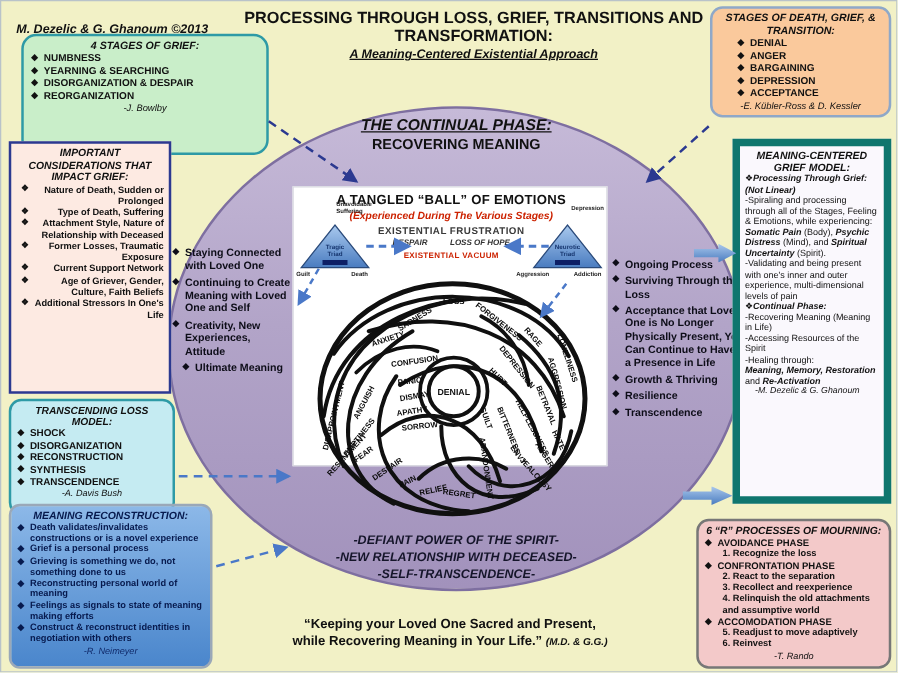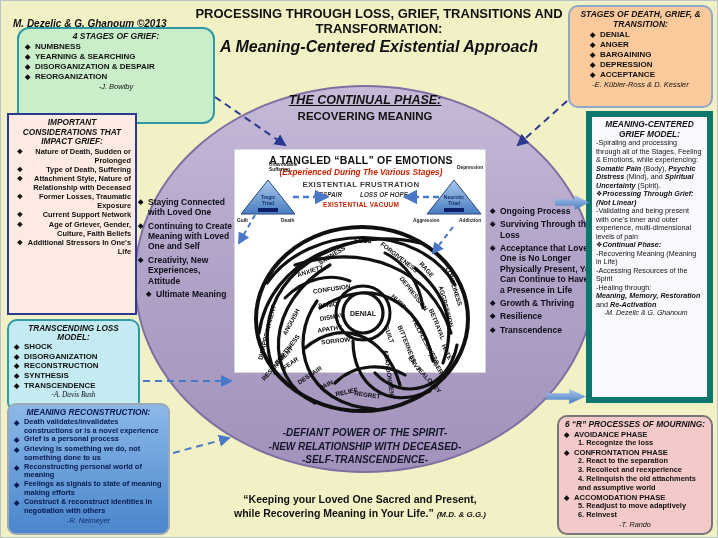--- a/index.html
+++ b/index.html
@@ -7,50 +7,50 @@
         font-family:"Liberation Sans",sans-serif;color:#111;border:1px solid #b9c3c9;box-sizing:border-box;}
   .abs{position:absolute;box-sizing:border-box;}
   .ctr{text-align:center;}
   .bt{font-weight:bold;font-style:italic;text-align:center;}
   .li{display:flex;align-items:flex-start;}
   .li .b{flex:none;width:10px;font-size:7px;line-height:inherit;padding-top:1px;}
   .li .t{flex:1;}
   .attr{font-style:italic;text-align:center;}
   
   .greenbox{left:16px;top:26px;width:198px;height:97px;background:#c9eec9;border:2px solid #2e9aa6;border-radius:12px;padding:3px 6px;z-index:3;}
-  .orangebox{left:567px;top:4px;width:145px;height:103px;background:#fac99c;border:2px solid #8fa8c8;border-radius:10px;padding:3px 6px;z-index:3;}
+  .orangebox{left:567px;top:4px;width:145px;height:89px;background:#fac99c;border:2px solid #8fa8c8;border-radius:10px;padding:3px 6px;z-index:3;}
   .pinkbox{left:6px;top:112px;width:130px;height:202px;background:#fdeae2;border:2px solid #2b3990;padding:3px 4px;z-index:3;}
   .cyanbox{left:6px;top:318px;width:133px;height:93px;background:#c5ebf2;border:2px solid #2e9aa6;border-radius:10px;padding:3px 5px;z-index:3;}
   .bluebox{left:6px;top:402px;width:163px;height:132px;background:linear-gradient(180deg,#8cb8e8,#4a86cc);border:2px solid #9aa8b8;border-radius:9px;padding:3px 5px;color:#071a4e;z-index:3;}
   .whitebox{left:585px;top:110px;width:127px;height:292px;background:#faf8fd;border:6px solid #0f766e;padding:3px 4px;z-index:3;}
   .rosebox{left:556px;top:414px;width:156px;height:120px;background:#f3c9c9;border:2px solid #777;border-radius:10px;padding:3px 5px;z-index:3;}
   .greenbox .bt,.orangebox .bt{font-size:8.5px;line-height:1.15;}
   .greenbox .li,.orangebox .li{font-size:8px;font-weight:bold;line-height:1.25;}
   .greenbox .attr,.orangebox .attr{font-size:7.5px;}
   .pinkbox .bt{font-size:8.3px;line-height:1.15;}
   .pinkbox .li{font-size:7.4px;font-weight:bold;line-height:1.22;text-align:right;}
   .cyanbox .bt{font-size:8.2px;line-height:1.1;}
   .cyanbox .li{font-size:7.9px;font-weight:bold;line-height:1.22;}
-  .cyanbox .attr{font-size:7.3px;font-family:Liberation Serif, serif;}
+  .cyanbox .attr{font-size:7.3px;}
   .bluebox .bt{font-size:8.4px;line-height:1.15;}
   .bluebox .li{font-size:7.4px;font-weight:bold;line-height:1.2;}
   .bluebox .attr{font-size:7.3px;color:#102a6a;}
   .whitebox .bt{font-size:8.4px;line-height:1.15;}
   .whitebox .p{font-size:7.2px;line-height:1.18;}
   .whitebox .attr{font-size:7px;text-align:left;padding-left:8px;}
   .bi{font-weight:bold;font-style:italic;}
   .rosebox .bt{font-size:8.3px;line-height:1.15;}
   .rosebox .li{font-size:7.6px;font-weight:bold;line-height:1.2;}
   .rosebox .step{font-size:7.4px;font-weight:bold;line-height:1.2;padding-left:14px;}
   .rosebox .attr{font-size:7.3px;}
   
   .credit{left:12px;top:17px;font-size:10px;font-weight:bold;font-style:italic;z-index:3;}
   .titlewrap{left:168px;top:6px;width:420px;z-index:3;}
   .t1{font-size:13px;font-weight:bold;line-height:1.15;}
-  .t2{font-size:16px;font-weight:bold;font-style:italic;margin-top:1px;}
+  .t2{font-size:10px;font-weight:bold;font-style:italic;margin-top:1px;text-decoration:underline;}
   
   .circle{left:133px;top:84px;width:462px;height:388px;border-radius:50%;
           background:linear-gradient(180deg,#c6bad8 0%,#b2a4c8 45%,#a292bc 100%);
           border:2px solid #7e6fa0;z-index:1;}
   .ch1{left:133px;top:92px;width:462px;font-size:12.5px;font-weight:bold;font-style:italic;text-decoration:underline;z-index:2;}
   .ch2{left:133px;top:109px;width:462px;font-size:11.5px;font-weight:bold;z-index:2;}
   .ch3{left:133px;top:124px;width:462px;font-size:9.5px;font-weight:bold;z-index:2;}
   .cbot{left:173px;top:425px;width:382px;font-size:10px;font-weight:bold;font-style:italic;line-height:1.35;color:#15152a;z-index:2;}
   .sideitems{z-index:2;font-size:8.5px;font-weight:bold;line-height:1.22;color:#0d0d18;}
   .sideitems .li{margin-bottom:3px;}
@@ -372,22 +372,22 @@
       </div>
     <div class="li">
         <span class="b">◆</span>
         <span class="t">Construct &amp; reconstruct identities in negotiation with others</span>
       </div>
     <div class="attr">-R. Neimeyer</div>
   </div>
 
   <div class="abs whitebox">
     <div class="bt">MEANING-CENTERED GRIEF MODEL:</div>
+    <div class="p"><span>❖</span><span class="bi">Processing Through Grief: (Not Linear)</span></div>
     <div class="p"><span>-Spiraling and processing through all of the Stages, Feeling &amp; Emotions, while experiencing: </span><span class="bi">Somatic Pain</span><span> (Body), </span><span class="bi">Psychic Distress</span><span> (Mind), and </span><span class="bi">Spiritual Uncertainty</span><span> (Spirit).</span></div>
-    <div class="p"><span>❖</span><span class="bi">Processing Through Grief: (Not Linear)</span></div>
     <div class="p">-Validating and being present with one's inner and outer experience, multi-dimensional levels of pain</div>
     <div class="p"><span>❖</span><span class="bi">Continual Phase:</span></div>
     <div class="p">-Recovering Meaning (Meaning in Life)</div>
     <div class="p">-Accessing Resources of the Spirit</div>
     <div class="p">-Healing through:</div>
     <div class="p"><span class="bi">Meaning, Memory, Restoration</span><span> and </span><span class="bi">Re-Activation</span></div>
     <div class="attr">-M. Dezelic &amp; G. Ghanoum</div>
   </div>
 
   <div class="abs rosebox">

